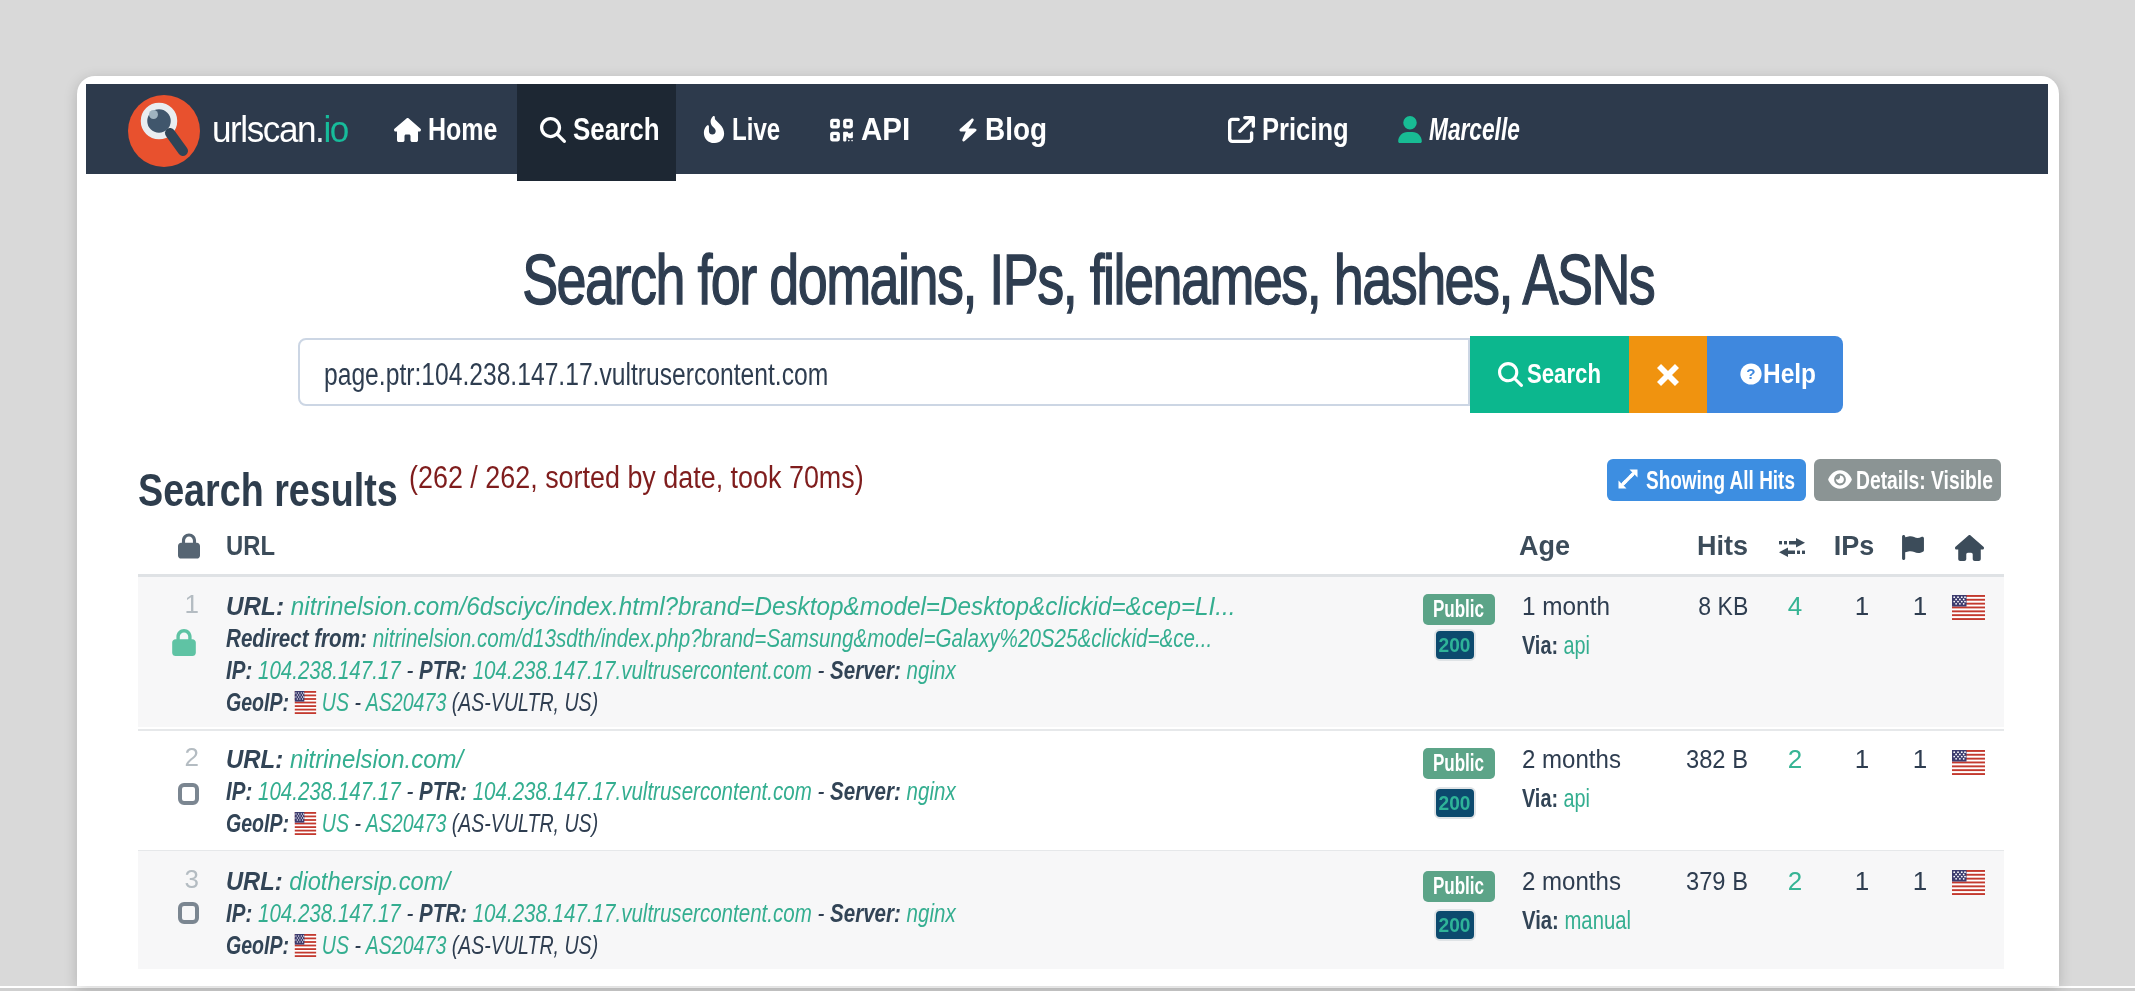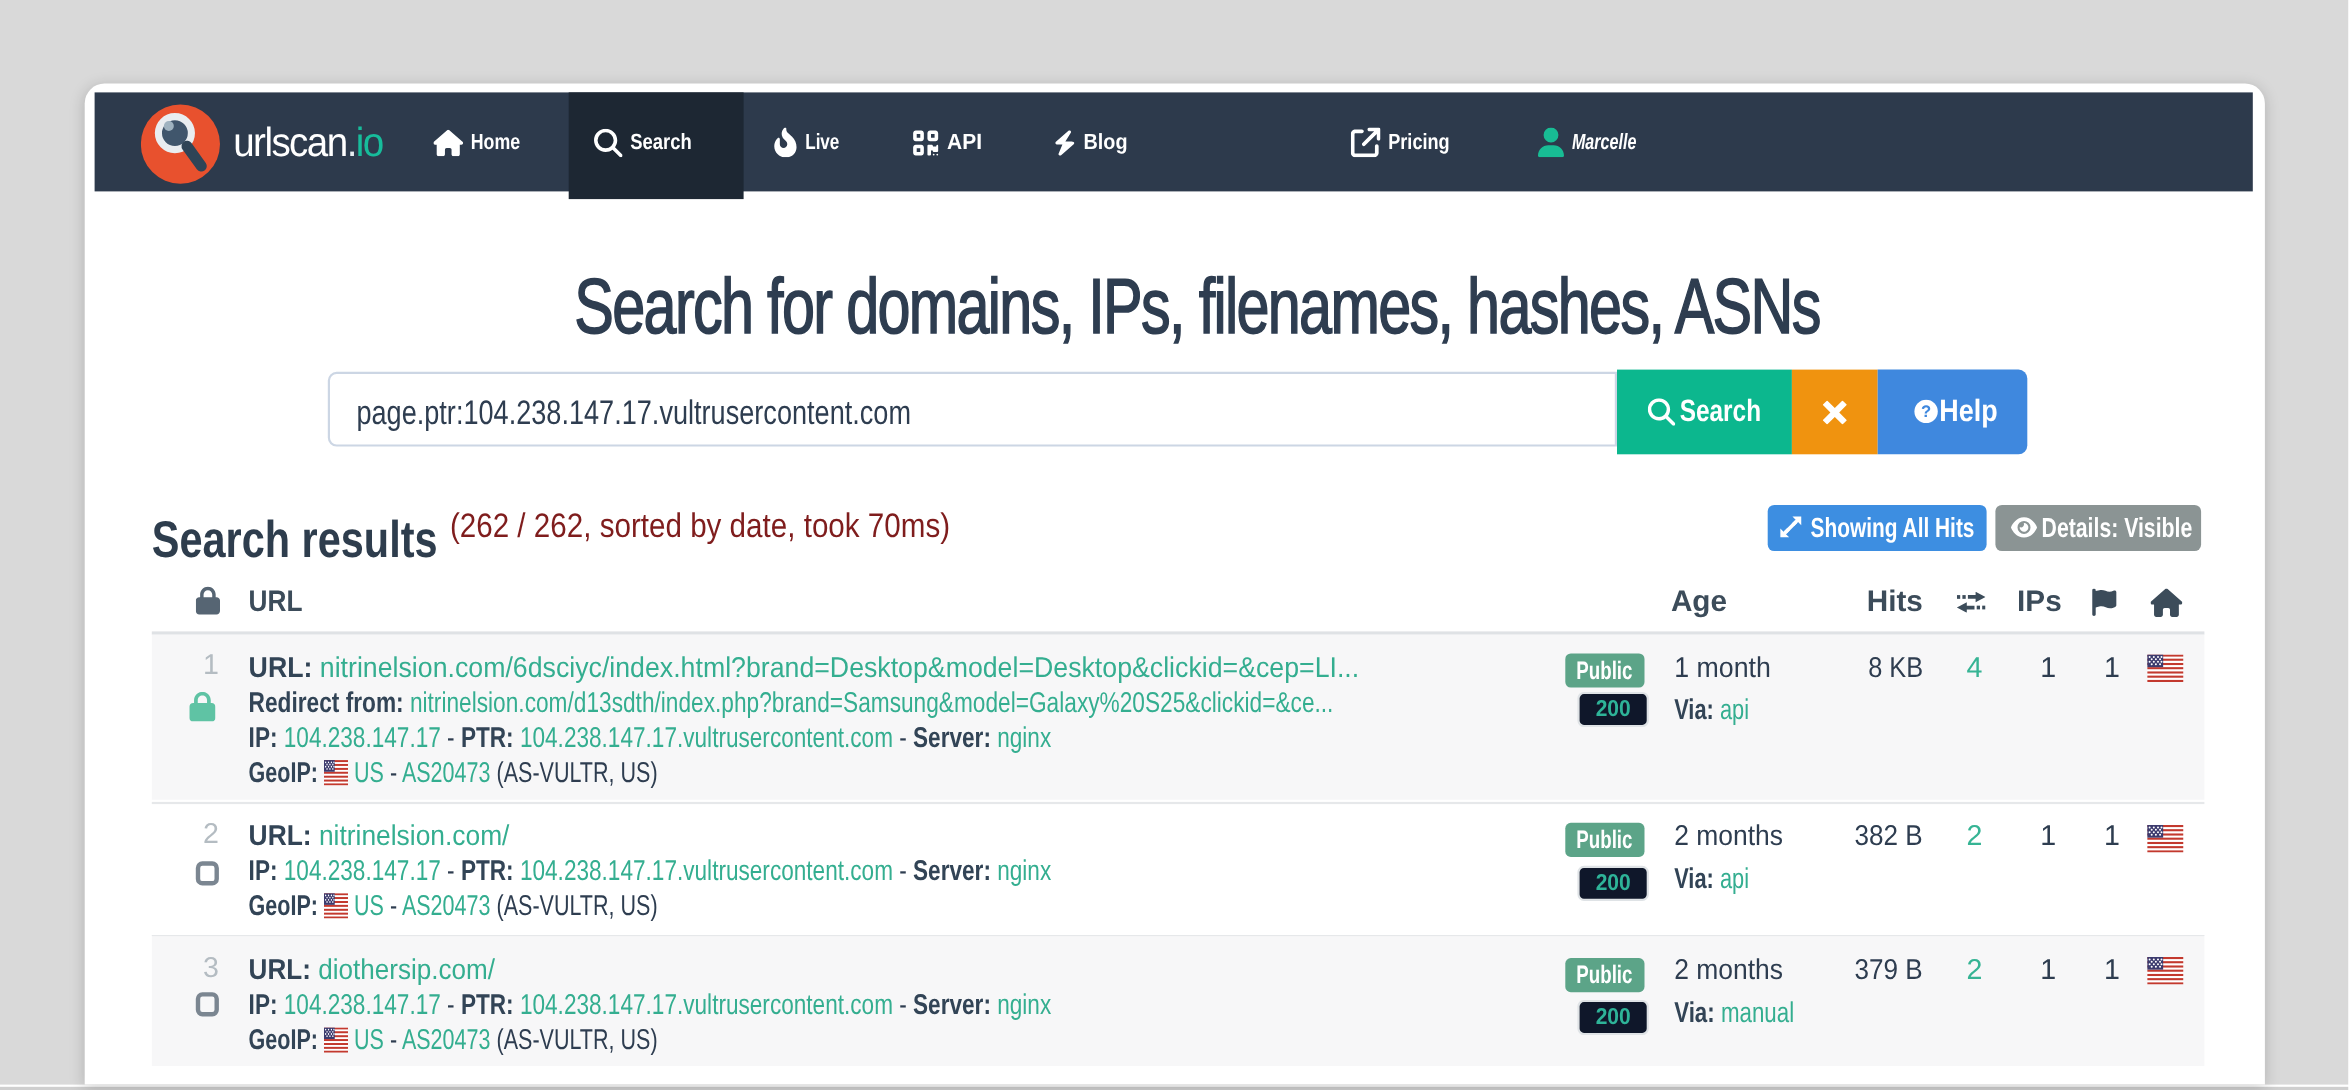--- a/index.html
+++ b/index.html
@@ -2,21 +2,21 @@
 <html><head>
 <meta charset="utf-8">
 <style>
 * { margin:0; padding:0; box-sizing:border-box; }
 html,body { width:2135px; height:991px; }
 body { position:relative; background:#fff; font-family:"Liberation Sans",sans-serif; overflow:hidden; }
 .bg { position:absolute; left:0; top:0; width:2135px; height:986px; background:#d9d9d9; }
 .botline { position:absolute; left:0; top:988px; width:2135px; height:3px; background:#cfcfcf; }
 .card { position:absolute; left:77px; top:76px; width:1982px; height:910px; background:#fff; border-radius:18px 18px 0 0; box-shadow:0 3px 14px rgba(0,0,0,.18); }
 .nav { position:absolute; left:9px; top:8px; width:1962px; height:90px; background:#2d3a4c; }
-.nv { position:absolute; top:0; height:91px; display:flex; align-items:center; gap:7px; color:#fff; font-size:20px; font-weight:700; white-space:nowrap; }
+.nv { position:absolute; top:0; height:91px; display:flex; align-items:center; gap:7px; color:#fff; font-size:31px; font-weight:700; white-space:nowrap; }
 .nv svg { flex:0 0 auto; }
 .navtab { position:absolute; left:431px; top:0; width:159px; height:97px; background:#1d2733; }
 .brand { position:absolute; left:42px; top:6px; display:flex; align-items:center; gap:9px; height:79px; }
 .brandtxt { font-size:37px; color:#fff; letter-spacing:-1.5px; font-weight:400; }
 .brandtxt .io { color:#17bc9b; }
 
 .h1 { position:absolute; left:40px; right:0; top:161px; text-align:center; font-size:71px; line-height:86px; color:#2e3d50; font-weight:400; letter-spacing:-2px; white-space:nowrap; -webkit-text-stroke:1.4px #2e3d50; }
 
 .inp { position:absolute; left:221px; top:262px; width:1172px; height:68px; background:#fff; border:2px solid #ccd6e4; border-radius:8px 0 0 8px; }
 .inptxt { position:absolute; left:247px; top:281px; font-size:31px; font-weight:400; color:#2e3d50; white-space:nowrap; }
@@ -30,26 +30,26 @@
 .pillbtn { position:absolute; top:383px; height:42px; border-radius:6px; display:flex; align-items:center; justify-content:center; gap:8px; color:#fff; font-weight:700; font-size:25px; white-space:nowrap; }
 .pb-blue { left:1530px; width:199px; background:#3d8ee1; }
 .pb-gray { left:1737px; width:187px; background:#8b9494; }
 
 .thead { position:absolute; font-size:27px; line-height:34px; font-weight:700; color:#3c4c5a; white-space:nowrap; }
 .hborder { position:absolute; left:61px; top:498px; width:1866px; height:3px; background:#dfe2e5; }
 .rowband { position:absolute; left:61px; width:1866px; }
 .band1 { top:501px; height:150px; background:#f7f7f8; }
 .band2 { top:653px; height:120px; background:#fff; border-top:2px solid #e6e8ea; }
 .band3 { top:774px; height:119px; background:#f7f7f8; border-top:1px solid #e6e8ea; }
-.t { position:absolute; font-size:26px; line-height:34px; color:#2e3d50; white-space:nowrap; }
+.t { position:absolute; font-size:26px; line-height:34px; color:#2e3d50; white-space:nowrap;font-style:italic; }
 .t b { color:#324456; }
 .g { color:#34ae90; text-decoration:none; }
 .num { position:absolute; width:45px; text-align:right; font-size:26px; color:#b4bcc2; }
 .badge { position:absolute; left:1346px; width:72px; height:31px; background:#5ca488; border-radius:5px; color:#fff; font-weight:700; font-size:23px; display:flex; align-items:center; justify-content:center; }
-.code200 { position:absolute; left:1357px; width:65px; height:32px; background:#0f172a; border:2px solid #dfe3e6; border-radius:6px; color:#2eb398; font-weight:700; font-size:21px; display:flex; align-items:center; justify-content:center; }
+.code200 { position:absolute; left:1357px; width:42px; height:32px; background:#0c4a6e; border:2px solid #dfe3e6; border-radius:6px; color:#2eb398; font-weight:700; font-size:21px; display:flex; align-items:center; justify-content:center; }
 .age { position:absolute; left:1445px; font-size:26px; line-height:34px; color:#2e3d50; white-space:nowrap; }
 .size { position:absolute; left:1471px; width:200px; text-align:right; font-size:26px; line-height:34px; color:#2e3d50; }
 .cnt { position:absolute; left:1668px; width:100px; text-align:center; font-size:26px; line-height:34px; color:#36b494; }
 .ips { position:absolute; left:1735px; width:100px; text-align:center; font-size:26px; line-height:34px; color:#2e3d50; }
 .flg { position:absolute; left:1793px; width:100px; text-align:center; font-size:26px; line-height:34px; color:#2e3d50; }
 .usflag { position:absolute; }
 .sx { display:inline-block; transform-origin:left center; }
 .sxc { display:inline-block; transform-origin:center center; }
 .sxr { display:inline-block; transform-origin:right center; }
 .sqicon { position:absolute; left:101px; width:21px; height:22px; border:4px solid #7b8691; border-radius:6px; }

